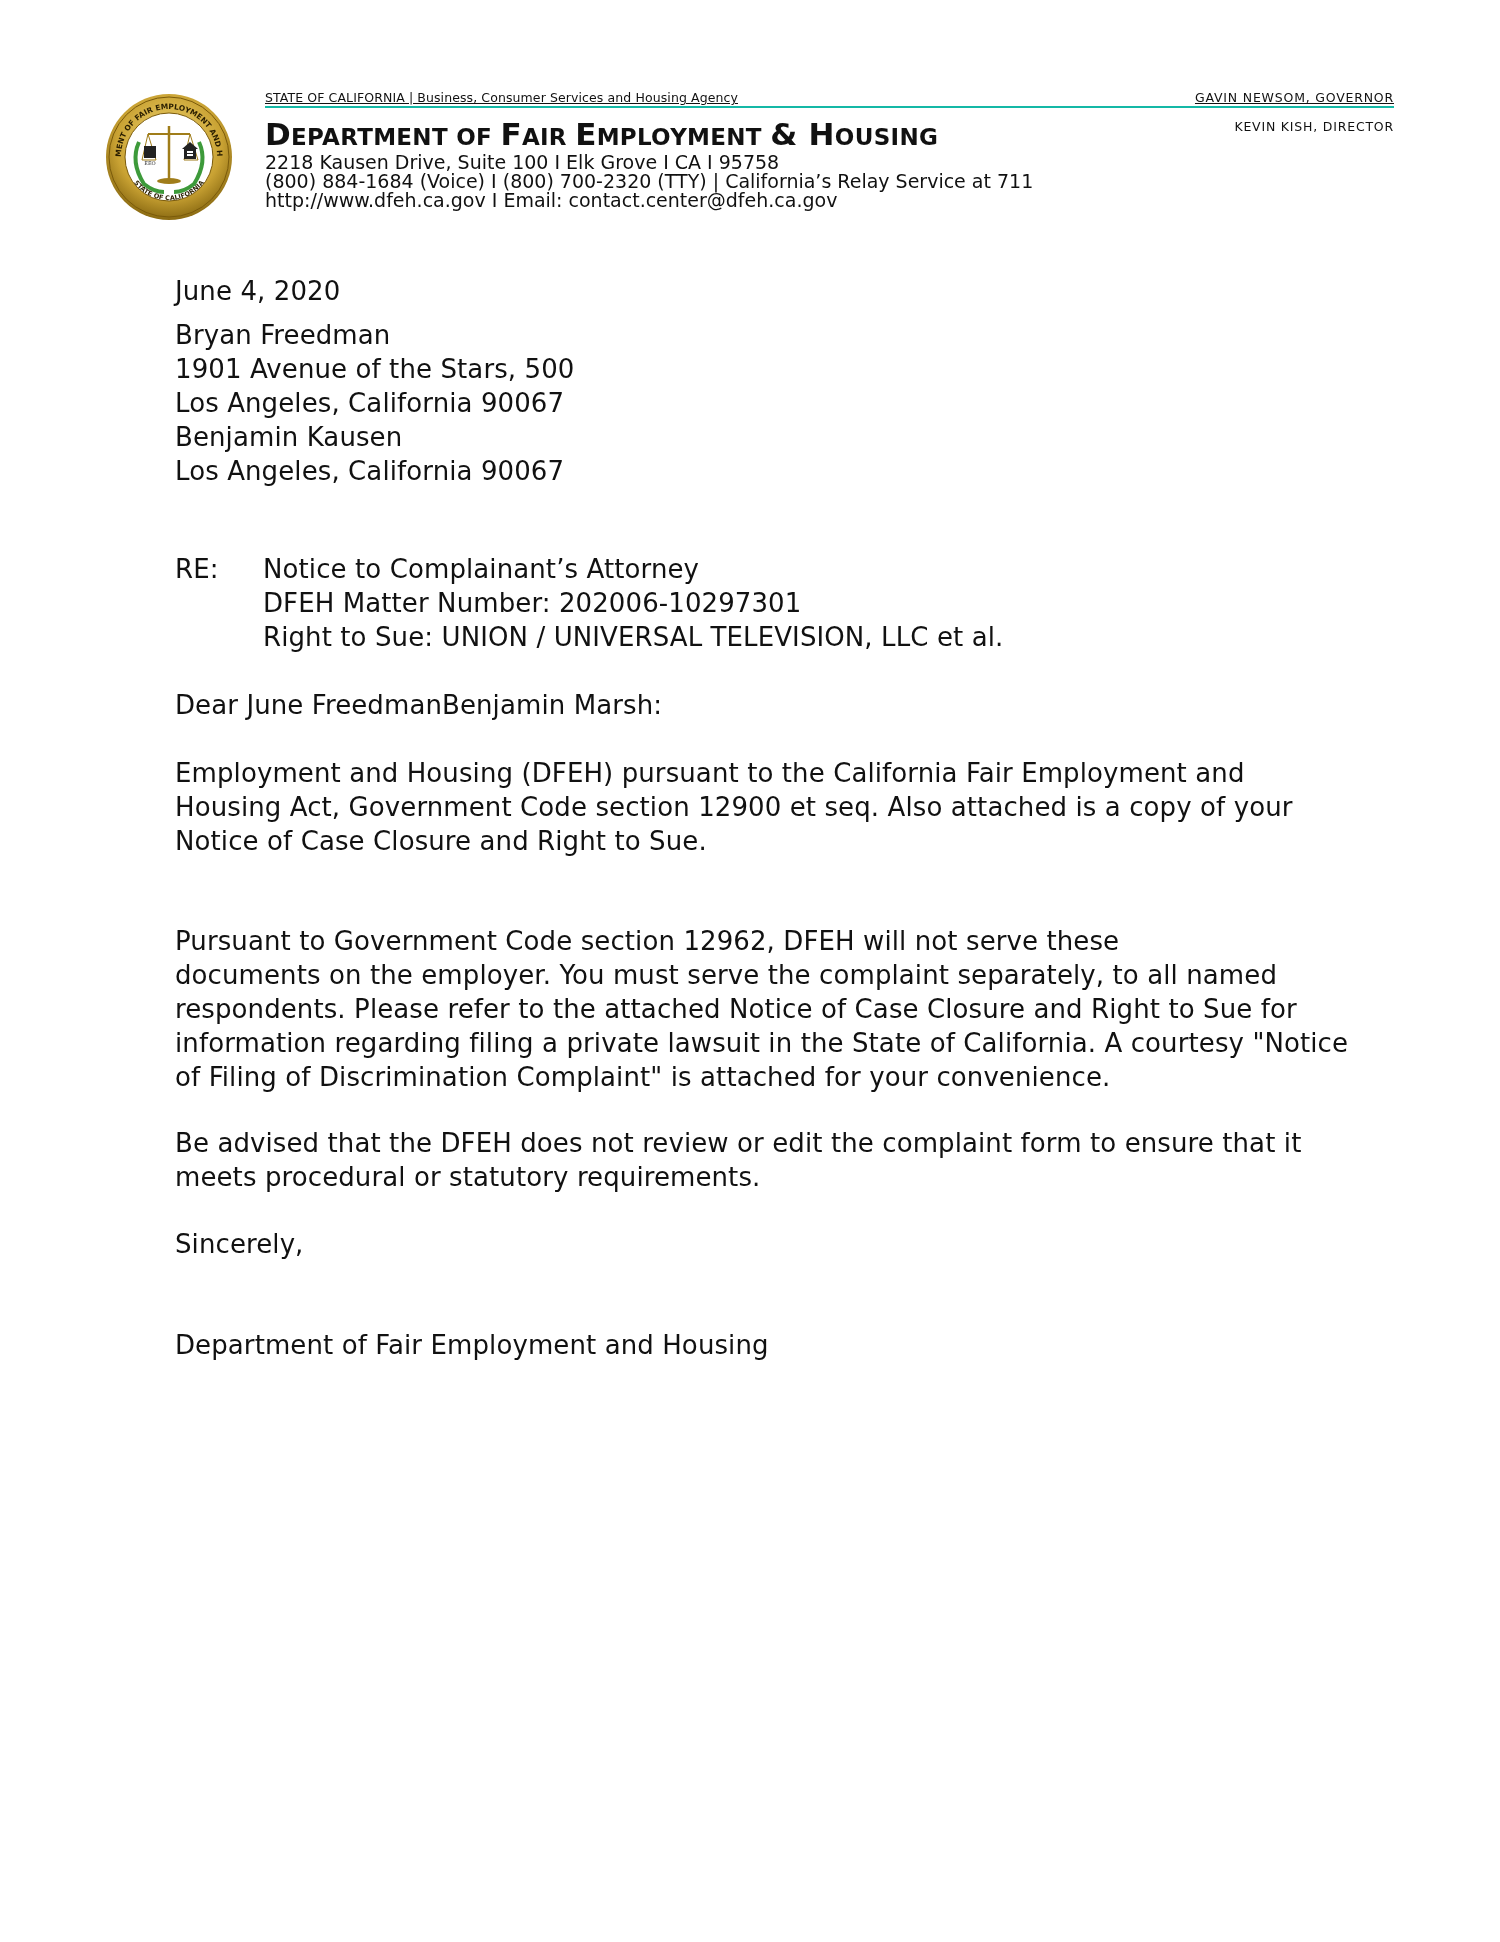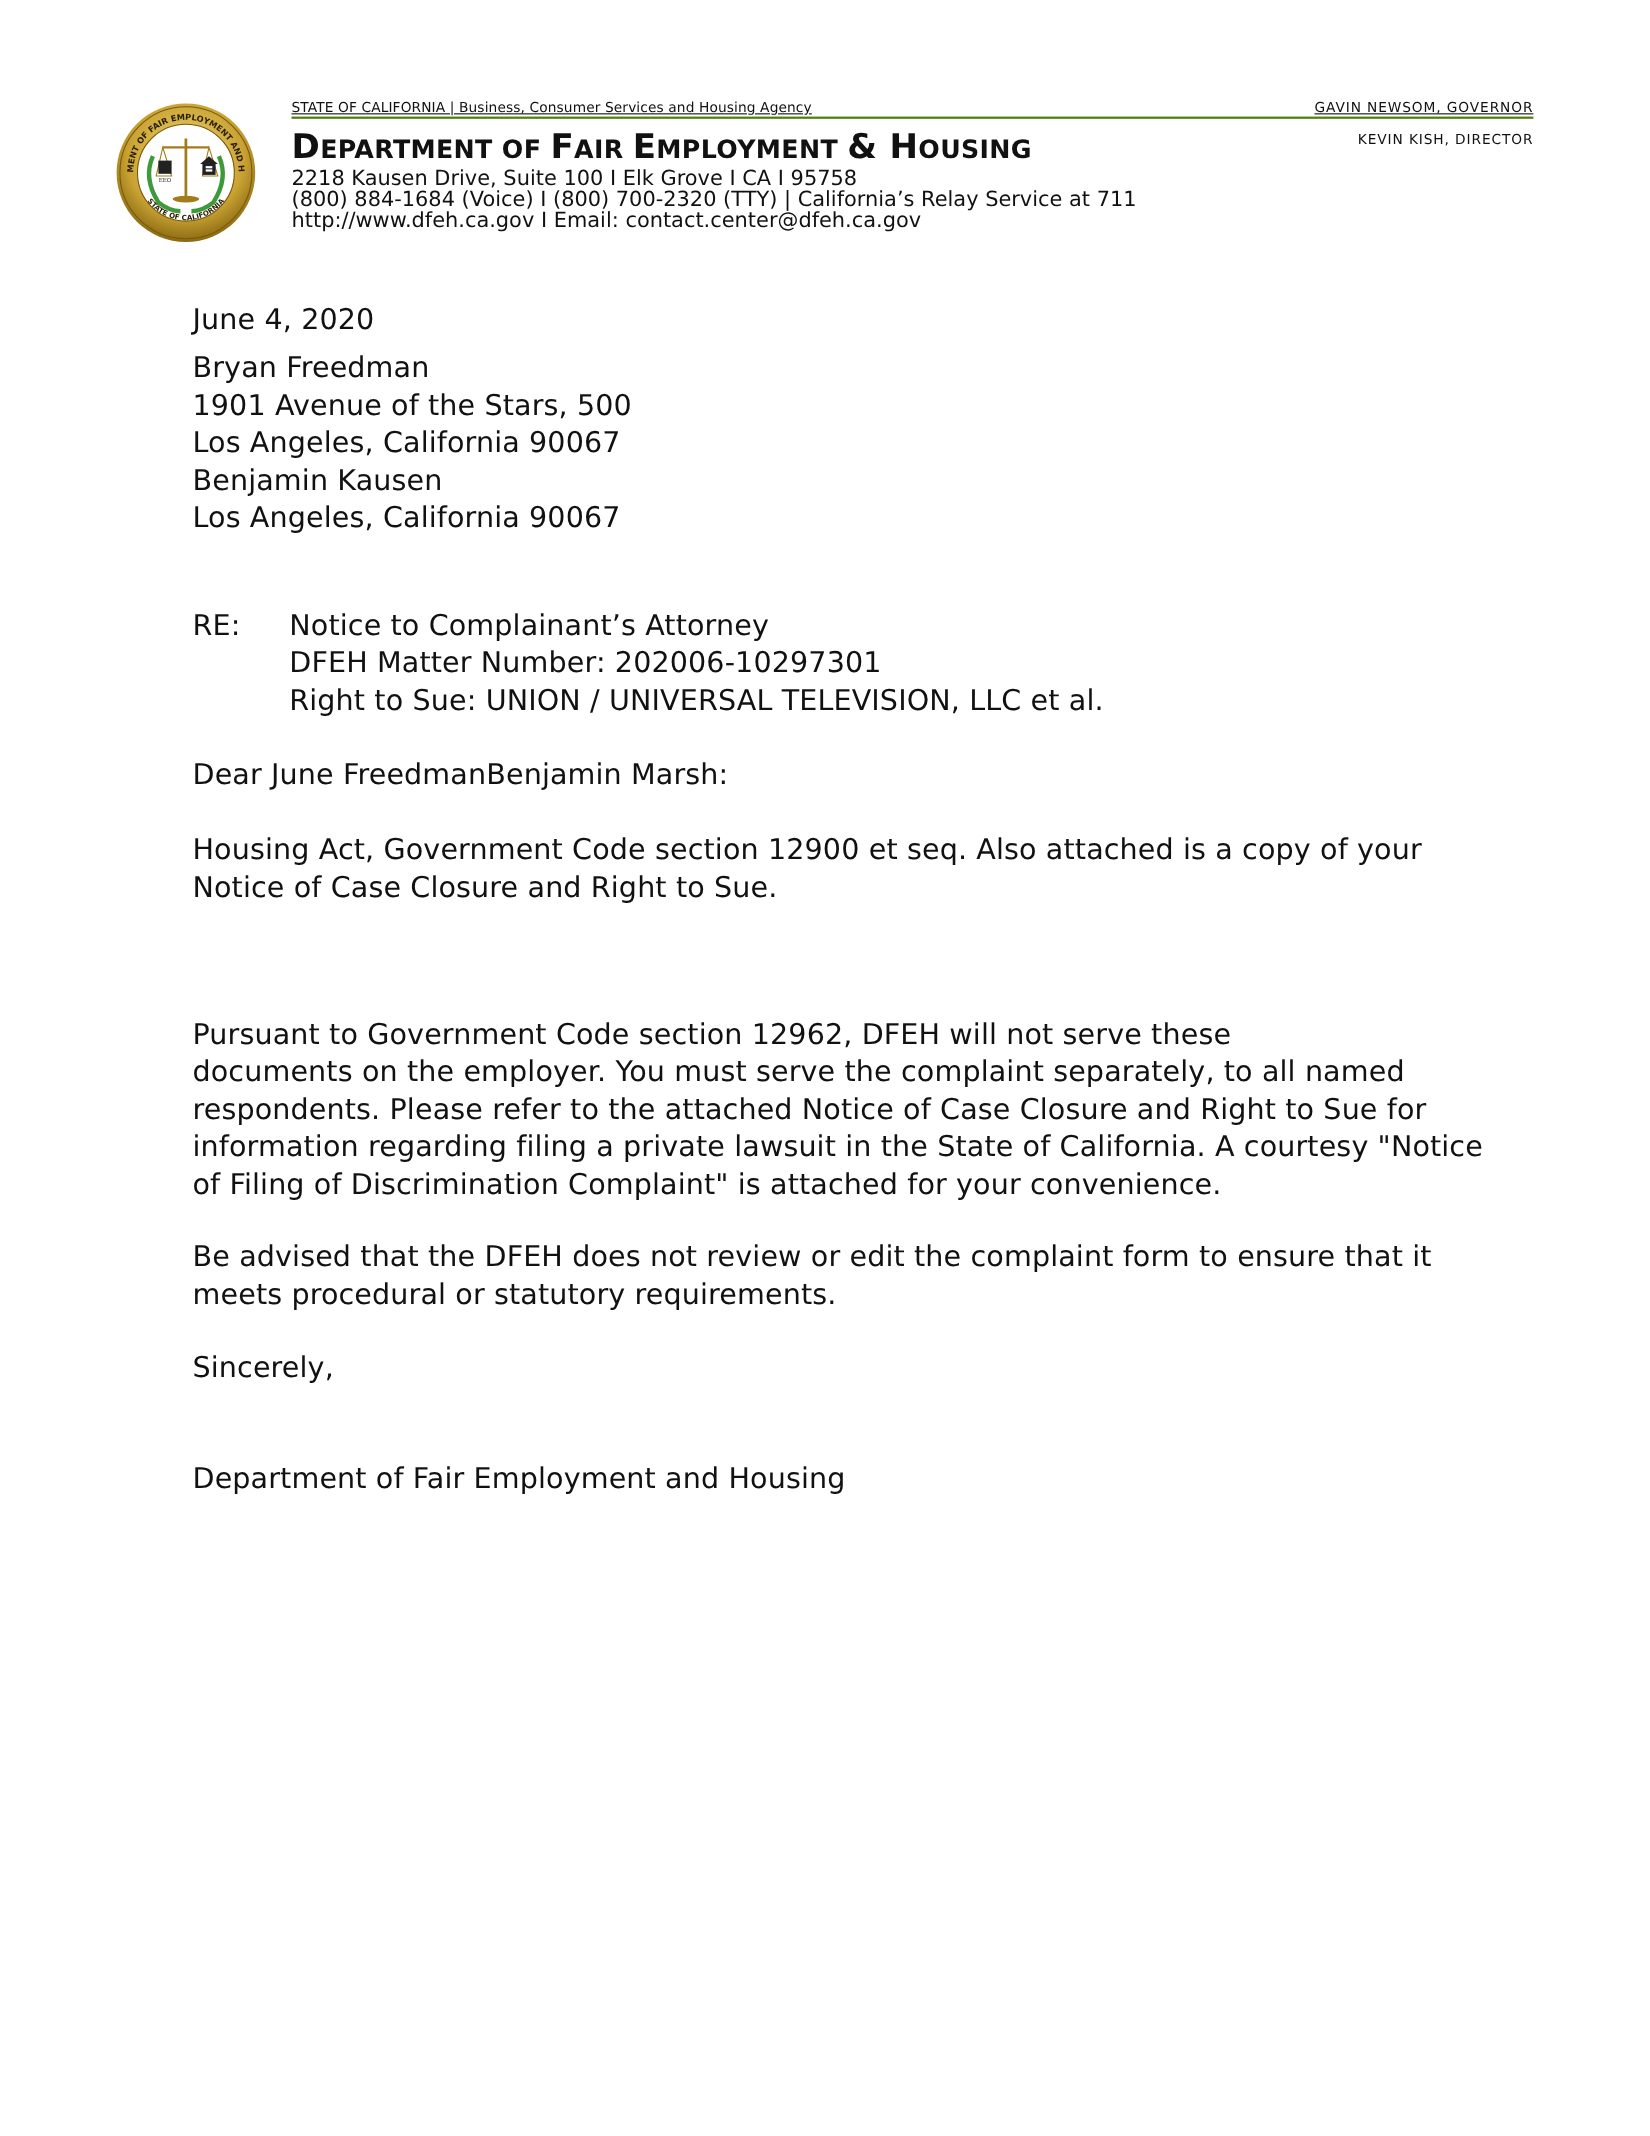--- a/index.html
+++ b/index.html
@@ -5,21 +5,21 @@
     html, body { margin: 0; padding: 0; background: #ffffff; }
     body {
       width: 1500px; height: 1942px; position: relative; overflow: hidden;
       font-family: "DejaVu Sans", sans-serif; color: #111;
     }
     .seal {
       position: absolute; left: 104px; top: 92px; width: 130px; height: 130px;
     }
     .state-line {
       position: absolute; left: 265px; top: 89px; width: 1129px;
-      border-bottom: 2px solid #4d7c0f; height: 17px;
+      border-bottom: 2px solid #14b8a6; height: 17px;
       font-size: 12.5px; letter-spacing: 0.1px;
     }
     .state-line .left { position: absolute; left: 0; top: 1px; text-decoration: underline; }
     .state-line .right { position: absolute; right: 0; top: 1px; letter-spacing: 0.8px; text-decoration: underline; }
     .director {
       position: absolute; right: 106px; top: 119px; font-size: 12.5px; letter-spacing: 0.8px;
     }
     .dept-title {
       position: absolute; left: 265px; top: 116px; font-weight: bold;
       font-size: 23px; letter-spacing: 0.3px; white-space: nowrap;
@@ -118,20 +118,21 @@
   <div class="re-lines">
     <div class="bold">Notice to Complainant’s Attorney</div>
     <div>DFEH Matter Number: 202006-10297301</div>
     <div>Right to Sue: UNION / UNIVERSAL TELEVISION, LLC et al.</div>
   </div>
 </div>
 
 <div class="body-text salutation">Dear June FreedmanBenjamin Marsh:</div>
 
 <div class="body-text para1">
+  <span class="line">Employment and Housing (DFEH) pursuant to the California Fair Employment and</span>
   <span class="line">Housing Act, Government Code section 12900 et seq. Also attached is a copy of your</span>
   <span class="line">Notice of Case Closure and Right to Sue.</span>
 </div>
 
 <div class="body-text para2">
   <span class="line bold">Pursuant to Government Code section 12962, DFEH will not serve these</span>
   <span class="line"><span class="bold">documents on the employer.</span><span> You must serve the complaint separately, to all named</span></span>
   <span class="line">respondents. Please refer to the attached Notice of Case Closure and Right to Sue for</span>
   <span class="line">information regarding filing a private lawsuit in the State of California. A courtesy "Notice</span>
   <span class="line">of Filing of Discrimination Complaint" is attached for your convenience.</span>

